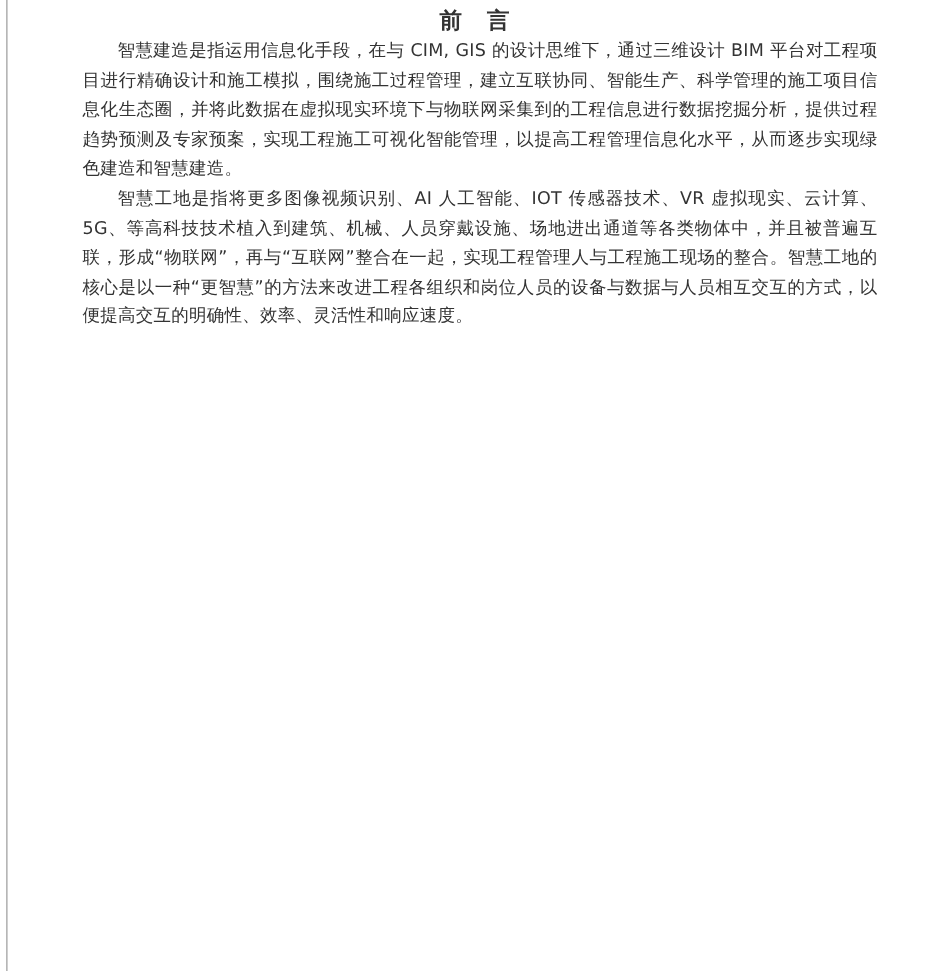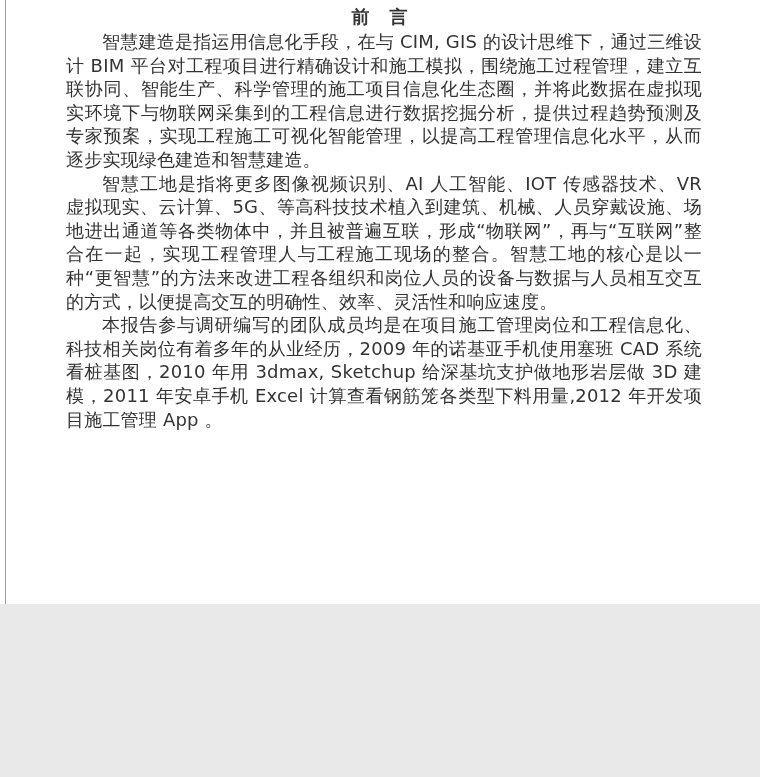--- a/index.html
+++ b/index.html
@@ -8,21 +8,21 @@
     --rule:#9e9e9e;
   }
   html,body{margin:0;padding:0;}
   body{
     width:760px;height:777px;
     background:#e9e9e9;
     font-family:"DejaVu Sans", sans-serif;
   }
   .page{
     position:relative;
-    width:760px;height:604px;
+    width:760px;height:777px;
     background:var(--page-bg);
     color:var(--text);
     overflow:hidden;
     box-sizing:border-box;
   }
   .left-rule{
     position:absolute;
     left:5px;top:0;
     width:1px;height:777px;
     background:var(--rule);
@@ -32,33 +32,32 @@
     padding-top:5px;
     text-align:center;
     font-size:18px;
     line-height:24px;
     font-weight:bold;
     letter-spacing:1px;
   }
   .doc-body{
     padding:1px 58px 0 66px;
     text-align:justify;
-    font-size:18px;
+    font-size:14px;
     line-height:23.6px;
     letter-spacing:0.2px;
   }
   .doc-body p{
     margin:0;
     text-indent:2em;
   }
 </style>
 </head>
 <body>
 
 <div class="page">
   <div class="left-rule"></div>
   <h1 class="title">前　言</h1>
   <div class="doc-body">
     <p>智慧建造是指运用信息化手段，在与 CIM, GIS 的设计思维下，通过三维设计 BIM 平台对工程项目进行精确设计和施工模拟，围绕施工过程管理，建立互联协同、智能生产、科学管理的施工项目信息化生态圈，并将此数据在虚拟现实环境下与物联网采集到的工程信息进行数据挖掘分析，提供过程趋势预测及专家预案，实现工程施工可视化智能管理，以提高工程管理信息化水平，从而逐步实现绿色建造和智慧建造。</p>
     <p>智慧工地是指将更多图像视频识别、AI 人工智能、IOT 传感器技术、VR 虚拟现实、云计算、5G、等高科技技术植入到建筑、机械、人员穿戴设施、场地进出通道等各类物体中，并且被普遍互联，形成“物联网”，再与“互联网”整合在一起，实现工程管理人与工程施工现场的整合。智慧工地的核心是以一种“更智慧”的方法来改进工程各组织和岗位人员的设备与数据与人员相互交互的方式，以便提高交互的明确性、效率、灵活性和响应速度。</p>
-    <p>本报告参与调研编写的团队成员均是在项目施工管理岗位和工程信息化、科技相关岗位有着多年的从业经历，2009 年的诺基亚手机使用塞班 CAD 系统看桩基图，2010 年用 3dmax, Sketchup 给深基坑支护做地形岩层做 3D 建模，2011 年安卓手机 Excel 计算查看钢筋笼各类型下料用量,2012 年开发项目施工管理 App 。</p>
   </div>
 </div>
 
 </body></html>

